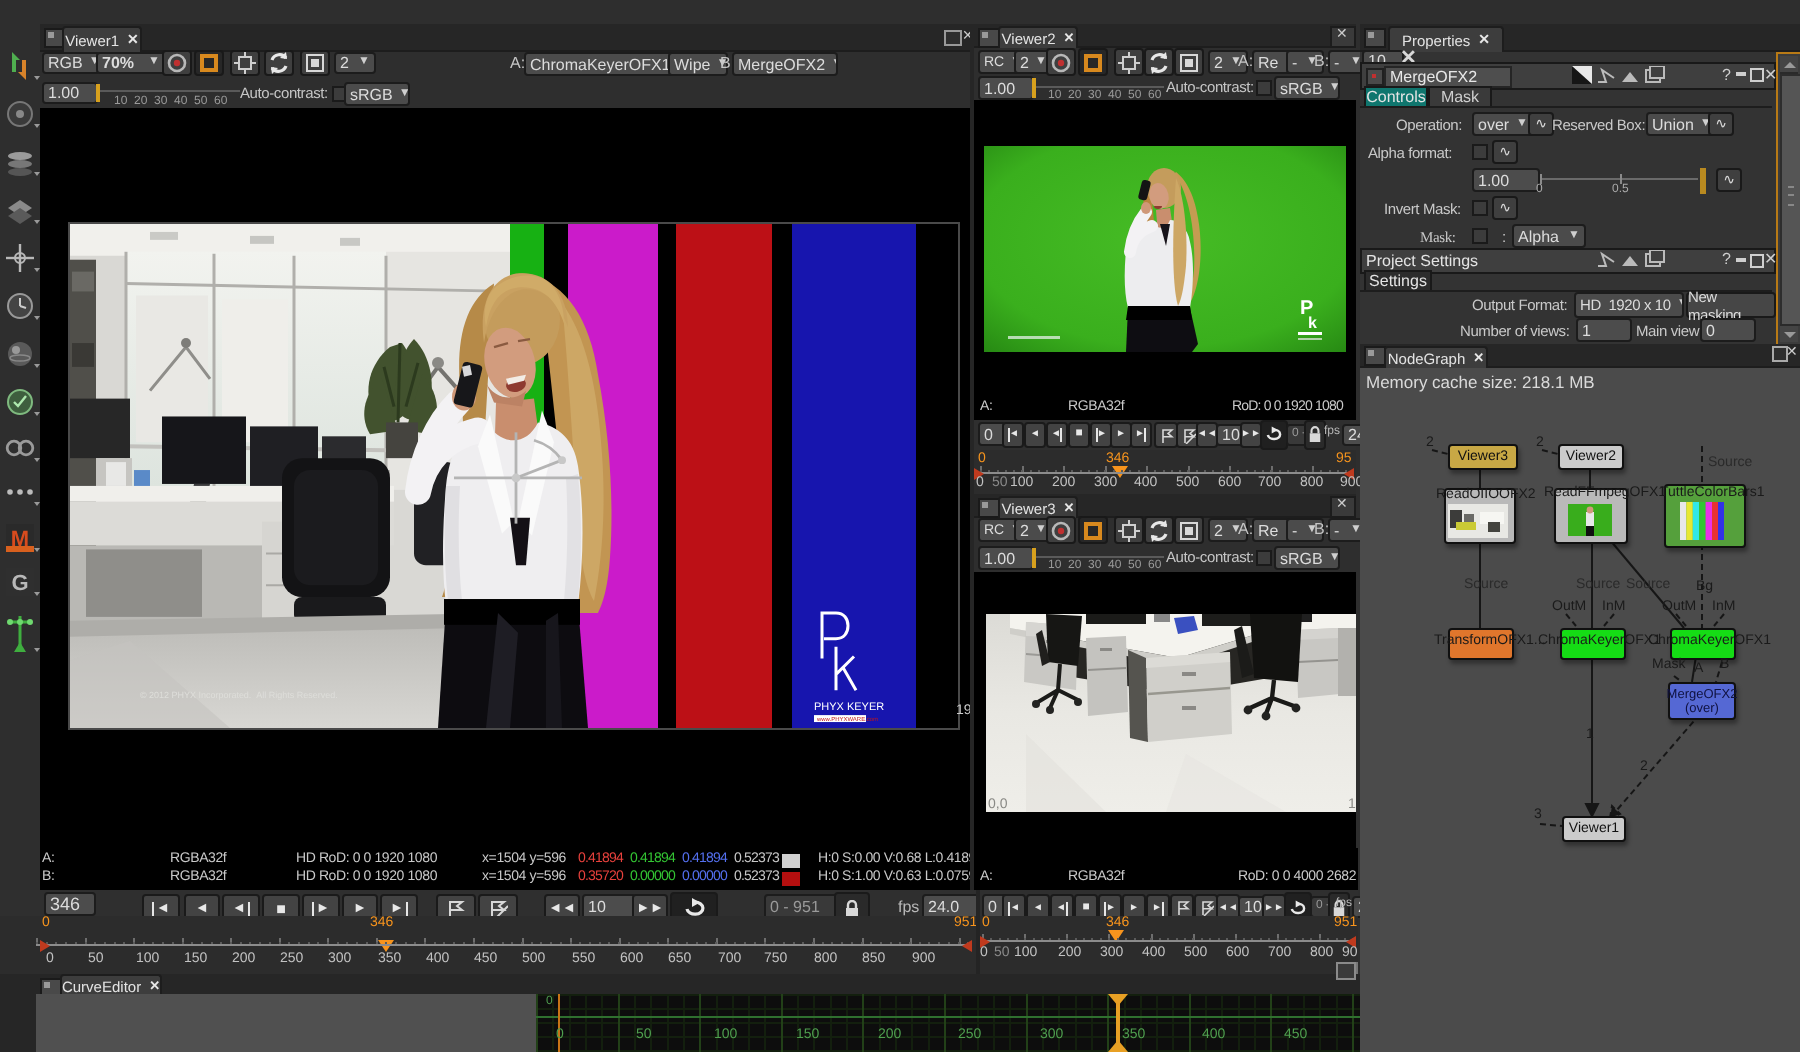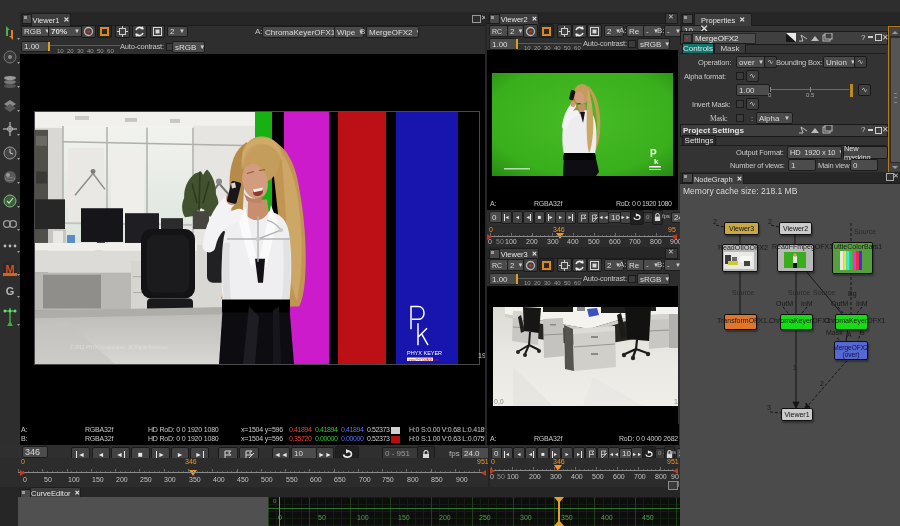--- a/index.html
+++ b/index.html
@@ -827,21 +827,21 @@
     <span class="abs" style="left:201px;top:1px;font-size:8px;color:#cfcfcf;">✕</span>
   </div>
 
   <div class="abs" style="left:2px;top:31px;width:30px;height:10px;background:#0f766e;border:1px solid #191919;border-bottom:none;color:#e4e4e4;font-size:8px;text-align:center;">Controls</div>
   <div class="abs" style="left:34px;top:31px;width:30px;height:10px;background:#3a3a3a;border:1px solid #191919;border-bottom:none;color:#cfcfcf;font-size:8px;text-align:center;">Mask</div>
   <div class="abs" style="left:0;top:41px;width:206px;height:1px;background:#1d1d1d;"></div>
 
   <span class="plbl" style="left:18px;top:46px;">Operation:</span>
   <div class="dd" style="left:56px;top:44px;width:25px;height:10px;">over<span class="ar">▼</span></div>
   <div class="kf" style="left:84px;top:44px;">∿</div>
-  <span class="plbl" style="left:96px;top:46px;">Bounding Box:</span>
+  <span class="plbl" style="left:96px;top:46px;">Reserved Box:</span>
   <div class="dd" style="left:143px;top:44px;width:29px;height:10px;">Union<span class="ar">▼</span></div>
   <div class="kf" style="left:174px;top:44px;">∿</div>
 
   <span class="plbl" style="left:4px;top:60px;">Alpha format:</span>
   <div class="ckb" style="left:56px;top:60px;"></div>
   <div class="kf" style="left:66px;top:58px;">∿</div>
 
   <span class="plbl" style="left:37px;top:74px;margin-top:40px;">Mix:</span>
   <div class="inp" style="left:56px;top:72px;width:28px;height:10px;">1.00</div>
   <div class="abs" style="left:90px;top:77px;width:82px;height:1px;background:#6a6a6a;"></div>
@@ -855,21 +855,21 @@
   <span class="plbl" style="left:12px;top:88px;">Invert Mask:</span>
   <div class="ckb" style="left:56px;top:88px;"></div>
   <div class="kf" style="left:66px;top:86px;">∿</div>
 
   <span class="plbl" style="left:30px;top:102px;font-family:Liberation Serif, serif;">Mask:</span>
   <div class="ckb" style="left:56px;top:102px;"></div>
   <span class="plbl" style="left:71px;top:102px;">:</span>
   <div class="dd" style="left:76px;top:100px;width:31px;height:10px;">Alpha<span class="ar">▼</span></div>
 
   <div class="abs" style="left:0px;top:112px;width:206px;height:11px;background:#3f3f3f;border:1px solid #191919;">
-    <span class="abs" style="left:2px;top:1px;font-size:8px;color:#e4e4e4;font-weight:bold;">Project Settings</span>
+    <span class="abs" style="left:2px;top:1px;font-size:8px;color:#e4e4e4;">Project Settings</span>
     <svg width="36" height="10" viewBox="0 0 36 10" style="position:absolute;left:117px;top:0px;">
       <path d="M1 8 L5 8 L3 2 L9 6" stroke="#bbb" fill="none"></path>
       <path d="M13 8 L21 8 L17 3 Z" fill="#bbb"></path>
       <rect x="25" y="2" width="7" height="6" fill="none" stroke="#bbb"></rect>
           <rect x="27" y="0" width="7" height="6" fill="#3f3f3f" stroke="#bbb"></rect>
     </svg>
     <span class="abs" style="left:180px;top:0px;font-size:8px;color:#cfcfcf;">?</span>
     <div class="abs" style="left:187px;top:4px;width:5px;height:2px;background:#cfcfcf;"></div>
     <div class="abs" style="left:194px;top:2px;width:5px;height:5px;border:1px solid #cfcfcf;"></div>
     <span class="abs" style="left:201px;top:0px;font-size:8px;color:#cfcfcf;">✕</span>

